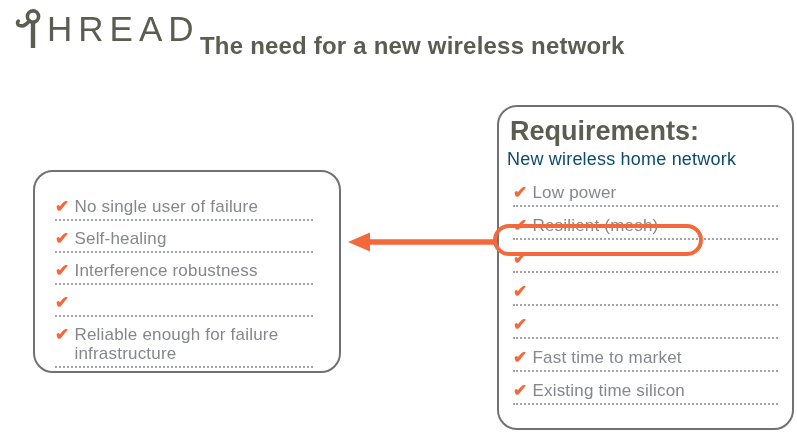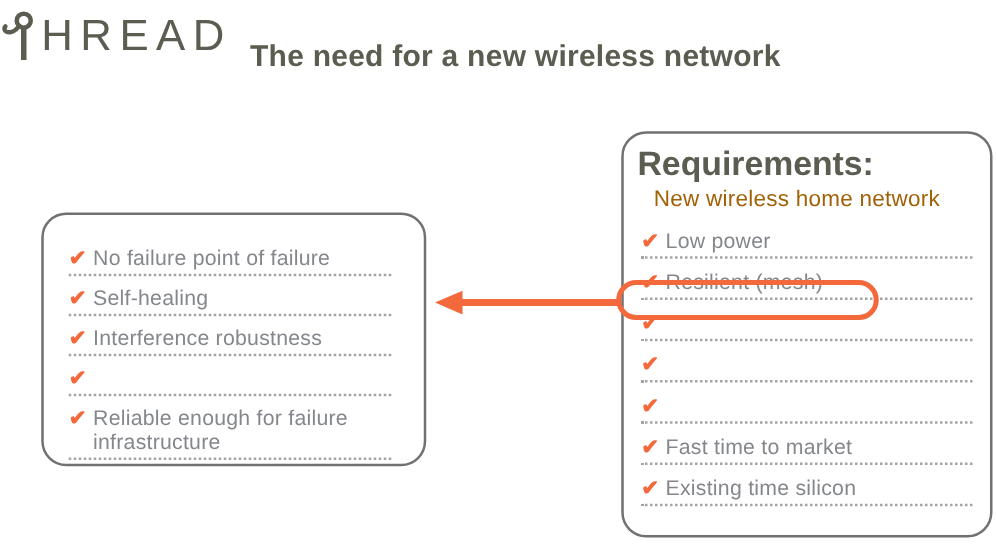--- a/index.html
+++ b/index.html
@@ -8,21 +8,21 @@
     width: 797px;
     height: 435px;
     background: #ffffff;
     font-family: "Liberation Sans", sans-serif;
     overflow: hidden;
   }
 
   
   #logo {
     position: absolute;
-    left: 1px;
+    left: 15px;
     top: 7px;
     display: flex;
     align-items: flex-end;
   }
   #logo svg { display: block; margin-right: 4px; }
   #logo-letters {
     font-size: 35px;
     line-height: 40px;
     letter-spacing: 6px;
     font-weight: 500;
@@ -51,25 +51,25 @@
   #right-panel { left: 497px; top: 105px; width: 297px; height: 325px; }
 
   #right-heading {
     margin: 9px 0 0 11px;
     font-size: 27px;
     line-height: 31px;
     font-weight: bold;
     color: #5A5D50;
   }
   #right-subheading {
-    margin: 2px 0 0 24px;
+    margin: 2px 0 0 8px;
     font-size: 18px;
     line-height: 21px;
     letter-spacing: 0.2px;
-    color: #a16207;
+    color: #0c4a6e;
   }
 
   
   .checklist { list-style: none; margin: 0; padding: 0; }
   #left-panel  .checklist { padding: 25px 26px 0 20px; }
   #right-panel .checklist { padding: 13px 14px 0 14px; }
 
   .check-item {
     display: flex;
     align-items: flex-start;
@@ -129,21 +129,21 @@
     <span id="logo-letters">HREAD</span>
   </div>
 
   <h1 id="slide-title">The need for a new wireless network</h1>
 
   <div id="left-panel" class="panel">
     <ul class="checklist">
 
         <li class="check-item">
           <span class="check-icon">✔</span>
-          <span class="check-label">No failure point of failure</span>
+          <span class="check-label">No single user of failure</span>
         </li>
 
         <li class="check-item">
           <span class="check-icon">✔</span>
           <span class="check-label">Self-healing</span>
         </li>
 
         <li class="check-item">
           <span class="check-icon">✔</span>
           <span class="check-label">Interference robustness</span>

